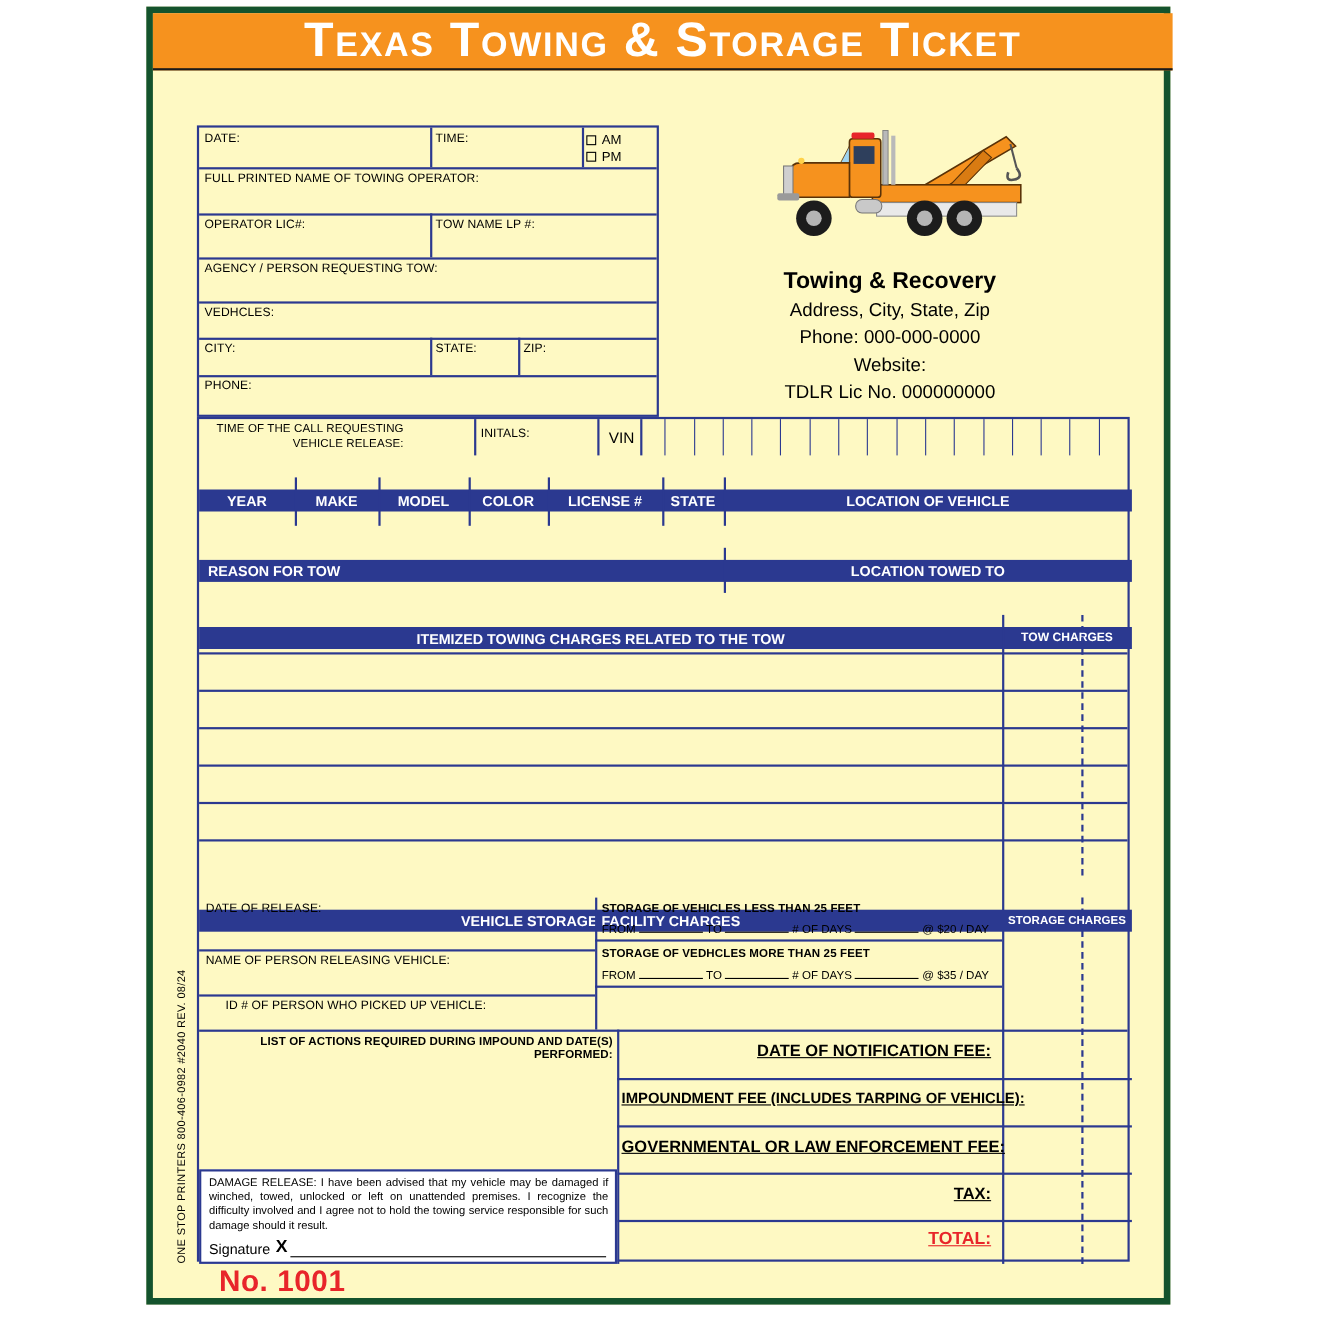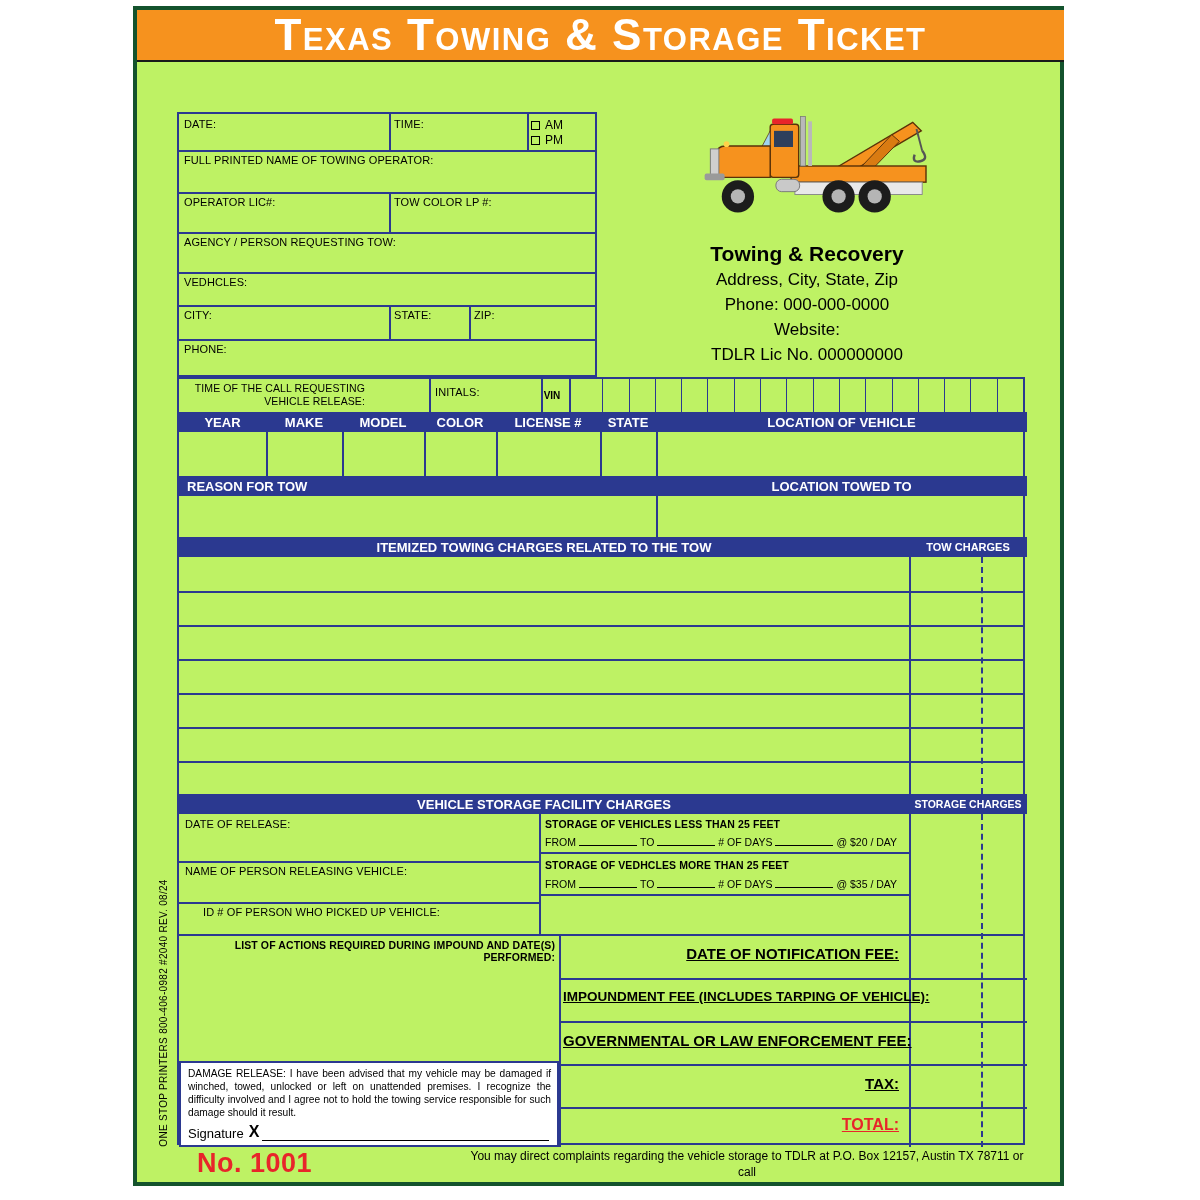--- a/index.html
+++ b/index.html
@@ -1,19 +1,19 @@
 <!DOCTYPE html>
 <html><head>
 <meta charset="utf-8">
 <style>
   * { margin:0; padding:0; box-sizing:border-box; font-family:"Liberation Sans", sans-serif; }
   body { width:1200px; height:1200px; background:#ffffff; position:relative; overflow:hidden; }
 
   .ticket { position:absolute; left:133px; top:6px; width:931px; height:1180px;
-            border:4px solid #14532d; background:#bef264; }
+            border:6px solid #14532d; background:#fef9c3; }
 
   
   .banner { position:absolute; left:0; top:0; width:927px; height:52px;
             background:#F6921E; border-bottom:2px solid #1a1a1a; }
   .title  { width:100%; height:100%; line-height:50px; text-align:center; color:#fff;
             font-weight:800; font-size:44px; font-variant:small-caps; letter-spacing:1.5px; }
 
   
   .hl   { position:absolute; height:2px; background:#2B3990; }
   .vl   { position:absolute; width:2px;  background:#2B3990; }
@@ -33,29 +33,29 @@
 
   
   .company { position:absolute; left:470px; top:232px; width:400px; text-align:center; color:#000; }
   .company .name { font-size:21px; font-weight:800; margin-bottom:4px; }
   .company .line { font-size:17px; margin-bottom:5px; }
 
   
   .main { position:absolute; left:40px; top:367px; width:848px; height:768px;
           border:2px solid #2B3990; background:transparent;padding-left:11px; }
 
-  .bar  { position:absolute; left:0; width:848px; height:20px; background:#2B3990; }
+  .bar  { position:absolute; left:0; width:848px; height:20px; background:#2B3990;margin-top:31px; }
   .bar span { position:absolute; top:0; height:20px; display:flex; align-items:center;
               justify-content:center; color:#fff; font-weight:700; font-size:13px;
               white-space:nowrap; }
   .bar span.left { justify-content:flex-start; }
 
-  .vinbox { position:absolute; left:356px; top:0; width:36px; height:33px;
+  .vinbox { position:absolute; left:367px; top:0; width:36px; height:33px;
             border-right:2px solid #2B3990; display:flex; align-items:center;
-            justify-content:center; font-weight:700; font-size:10px; }
+            justify-content:center; font-weight:400; font-size:14px; }
   .vincells { position:absolute; left:398px; top:0; right:0; height:33px; display:flex; }
   .vincells > div { flex:1; }
   .vincells > div + div { border-left:1.5px solid #2B3990; }
 
   .blank { display:inline-block; width:58px; height:10px; border-bottom:1px solid #000;
            margin:0 3px; }
   .fromline { position:absolute; font-size:10.5px; white-space:nowrap; }
 
   .fee-label { position:absolute; left:384px; width:336px; text-align:right;
                font-size:15px; font-weight:600; white-space:nowrap; color:#000;text-decoration:underline; }
@@ -136,21 +136,21 @@
     <div class="vl" style="left:290px;top:191px;height:34px"></div>
 
     <div class="lbl" style="left:5px;top:4px">DATE:</div>
     <div class="lbl" style="left:215px;top:4px">TIME:</div>
     <div class="ampm">
       <div><span class="chk"></span><span>AM</span></div>
       <div><span class="chk"></span><span>PM</span></div>
     </div>
     <div class="lbl" style="left:5px;top:40px">FULL PRINTED NAME OF TOWING OPERATOR:</div>
     <div class="lbl" style="left:5px;top:82px">OPERATOR LIC#:</div>
-    <div class="lbl" style="left:215px;top:82px">TOW COLOR LP #:</div>
+    <div class="lbl" style="left:215px;top:82px">TOW NAME LP #:</div>
     <div class="lbl" style="left:5px;top:122px">AGENCY / PERSON REQUESTING TOW:</div>
     <div class="lbl" style="left:5px;top:162px">VEDHCLES:</div>
     <div class="lbl" style="left:5px;top:195px">CITY:</div>
     <div class="lbl" style="left:215px;top:195px">STATE:</div>
     <div class="lbl" style="left:295px;top:195px">ZIP:</div>
     <div class="lbl" style="left:5px;top:229px">PHONE:</div>
   </div>
 
   <div class="main">
 
@@ -261,18 +261,17 @@
       <div class="sig">
         <span>Signature</span>
         <span class="sigx">X</span>
         <span class="sigline"></span>
       </div>
     </div>
   </div>
 
   <div class="ticket-number">No. 1001</div>
   <div class="complaint">
-    <div>You may direct complaints regarding the vehicle storage to TDLR at P.O. Box 12157, Austin TX 78711 or call</div>
   </div>
 
   <div class="printer">ONE STOP PRINTERS 800-406-0982 #2040 REV. 08/24</div>
 
 </div>
 
 </body></html>

